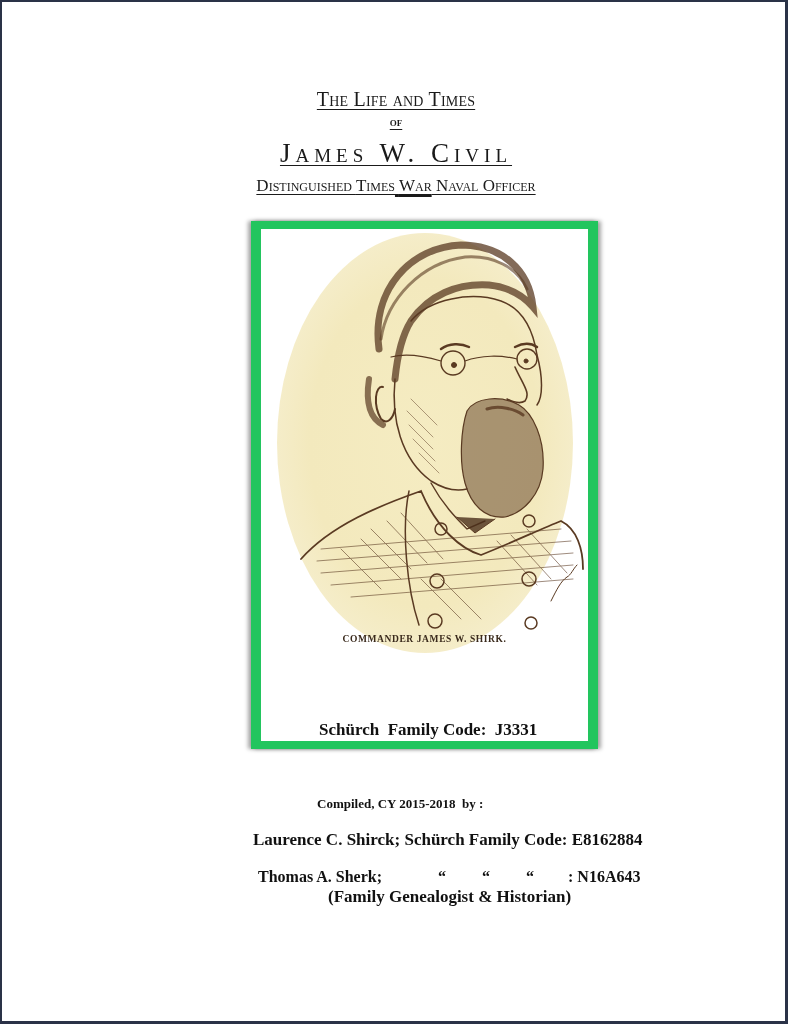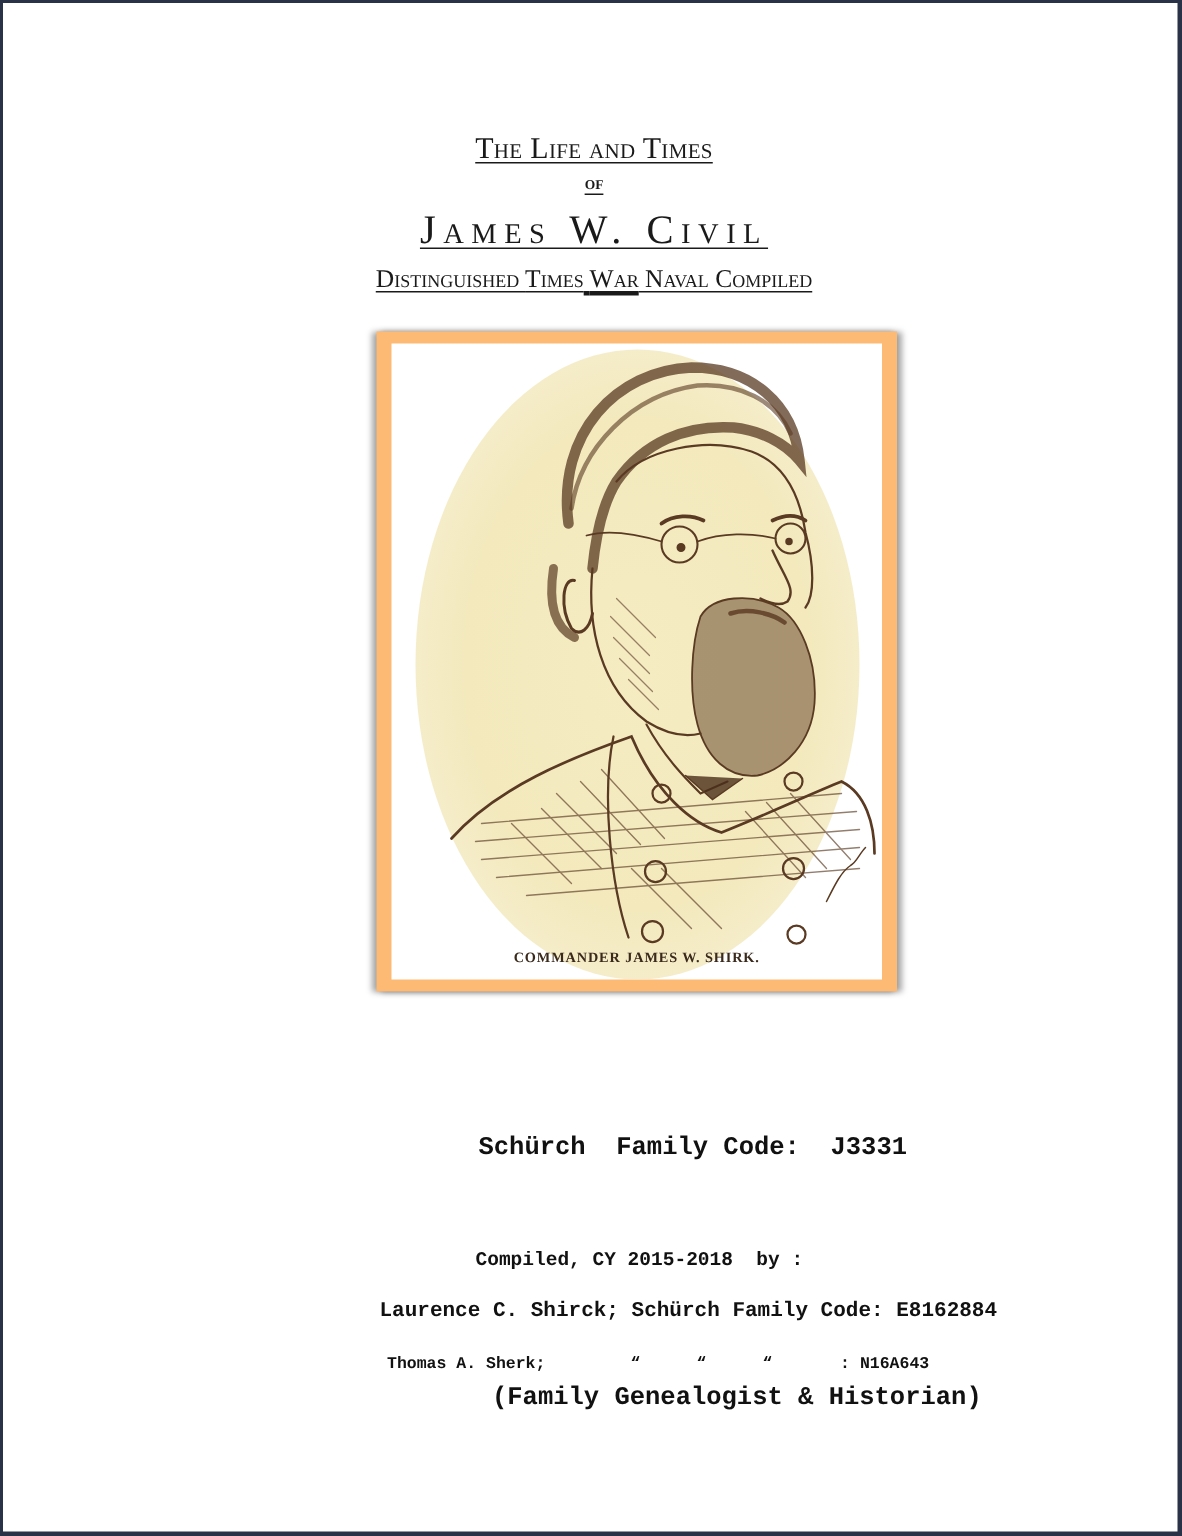--- a/index.html
+++ b/index.html
@@ -23,23 +23,22 @@
       border-right-width: 3px;
       border-bottom-width: 3px;
       background: #ffffff;
       padding-left: 22px;
     }
     .serif {
       font-family: "Liberation Serif", "DejaVu Serif", serif;
       color: #1a1a1a;
     }
     .sans {
-      font-family: Liberation Mono, monospace;
+      font-family: Liberation Serif, serif;
       color: #111111;
-      margin-top: 36px;
     }
     .title-line {
       position: absolute;
       left: 0;
       width: 788px;
       text-align: center;
     }
     .smallcaps {
       font-variant: small-caps;
       text-decoration: underline;
@@ -70,22 +69,22 @@
       text-decoration-thickness: 3px;
       text-underline-offset: 3px;
     }
 
     
     .photo-card {
       position: absolute;
       left: 249px;
       top: 219px;
       width: 347px;
-      height: 440px;
-      background: #fdba74;
+      height: 528px;
+      background: #22c55e;
       box-shadow: -3px 0 4px rgba(0,0,0,0.35), 3px 0 4px rgba(0,0,0,0.35);
       text-decoration: underline;
     }
     .photo-card::after {
       content: "";
       position: absolute;
       left: 4px;
       right: 4px;
       bottom: -14px;
       height: 22px;
@@ -142,29 +141,29 @@
       left: 315px;
       top: 794px;
       font-size: 13px;
       font-weight: bold;
       white-space: pre;
     }
     .line1 {
       position: absolute;
       left: 251px;
       top: 828px;
-      font-size: 14px;
+      font-size: 17px;
       font-weight: bold;
       white-space: pre;
     }
     .line2 {
       position: absolute;
       left: 256px;
       top: 866px;
-      font-size: 11px;
+      font-size: 16px;
       font-weight: bold;
       white-space: pre;
     }
     .line2 .ditto {
       display: inline-block;
       width: 44px;
       text-align: center;
     }
     .line2 .gap { display:inline-block; width: 38px; }
     .line3 {
@@ -184,21 +183,21 @@
   <div id="t-life" class="title-line serif">
     <span class="smallcaps">The Life and Times</span>
   </div>
   <div id="t-of" class="title-line serif">
     <span class="smallcaps" style="text-transform:uppercase">of</span>
   </div>
   <div id="t-name" class="title-line serif">
     <span class="smallcaps">James W. Civil</span>
   </div>
   <div id="t-sub" class="title-line serif">
-    <span class="smallcaps">Distinguished </span><span class="smallcaps">Times</span><span class="smallcaps bold-under"> </span><span class="smallcaps bold-under">War</span><span class="smallcaps"> Naval Compiled</span>
+    <span class="smallcaps">Distinguished </span><span class="smallcaps">Times</span><span class="smallcaps bold-under"> </span><span class="smallcaps bold-under">War</span><span class="smallcaps"> Naval Officer</span>
   </div>
 
   <div class="photo-card">
     <div class="photo-inner">
       <div class="oval"></div>
       <svg class="portrait-svg" viewBox="0 0 327 424">
         <g fill="none" stroke="#5a3a22" stroke-linecap="round">
 
           <path d="M118 120 C110 60 150 18 200 16 C240 16 268 40 272 78 C262 66 246 58 228 56 C196 54 168 66 150 92 C140 108 136 130 134 150" stroke-width="7" opacity="0.75"></path>
           <path d="M120 110 C126 70 160 34 204 28 C232 26 256 38 266 60" stroke-width="3" opacity="0.6"></path>

